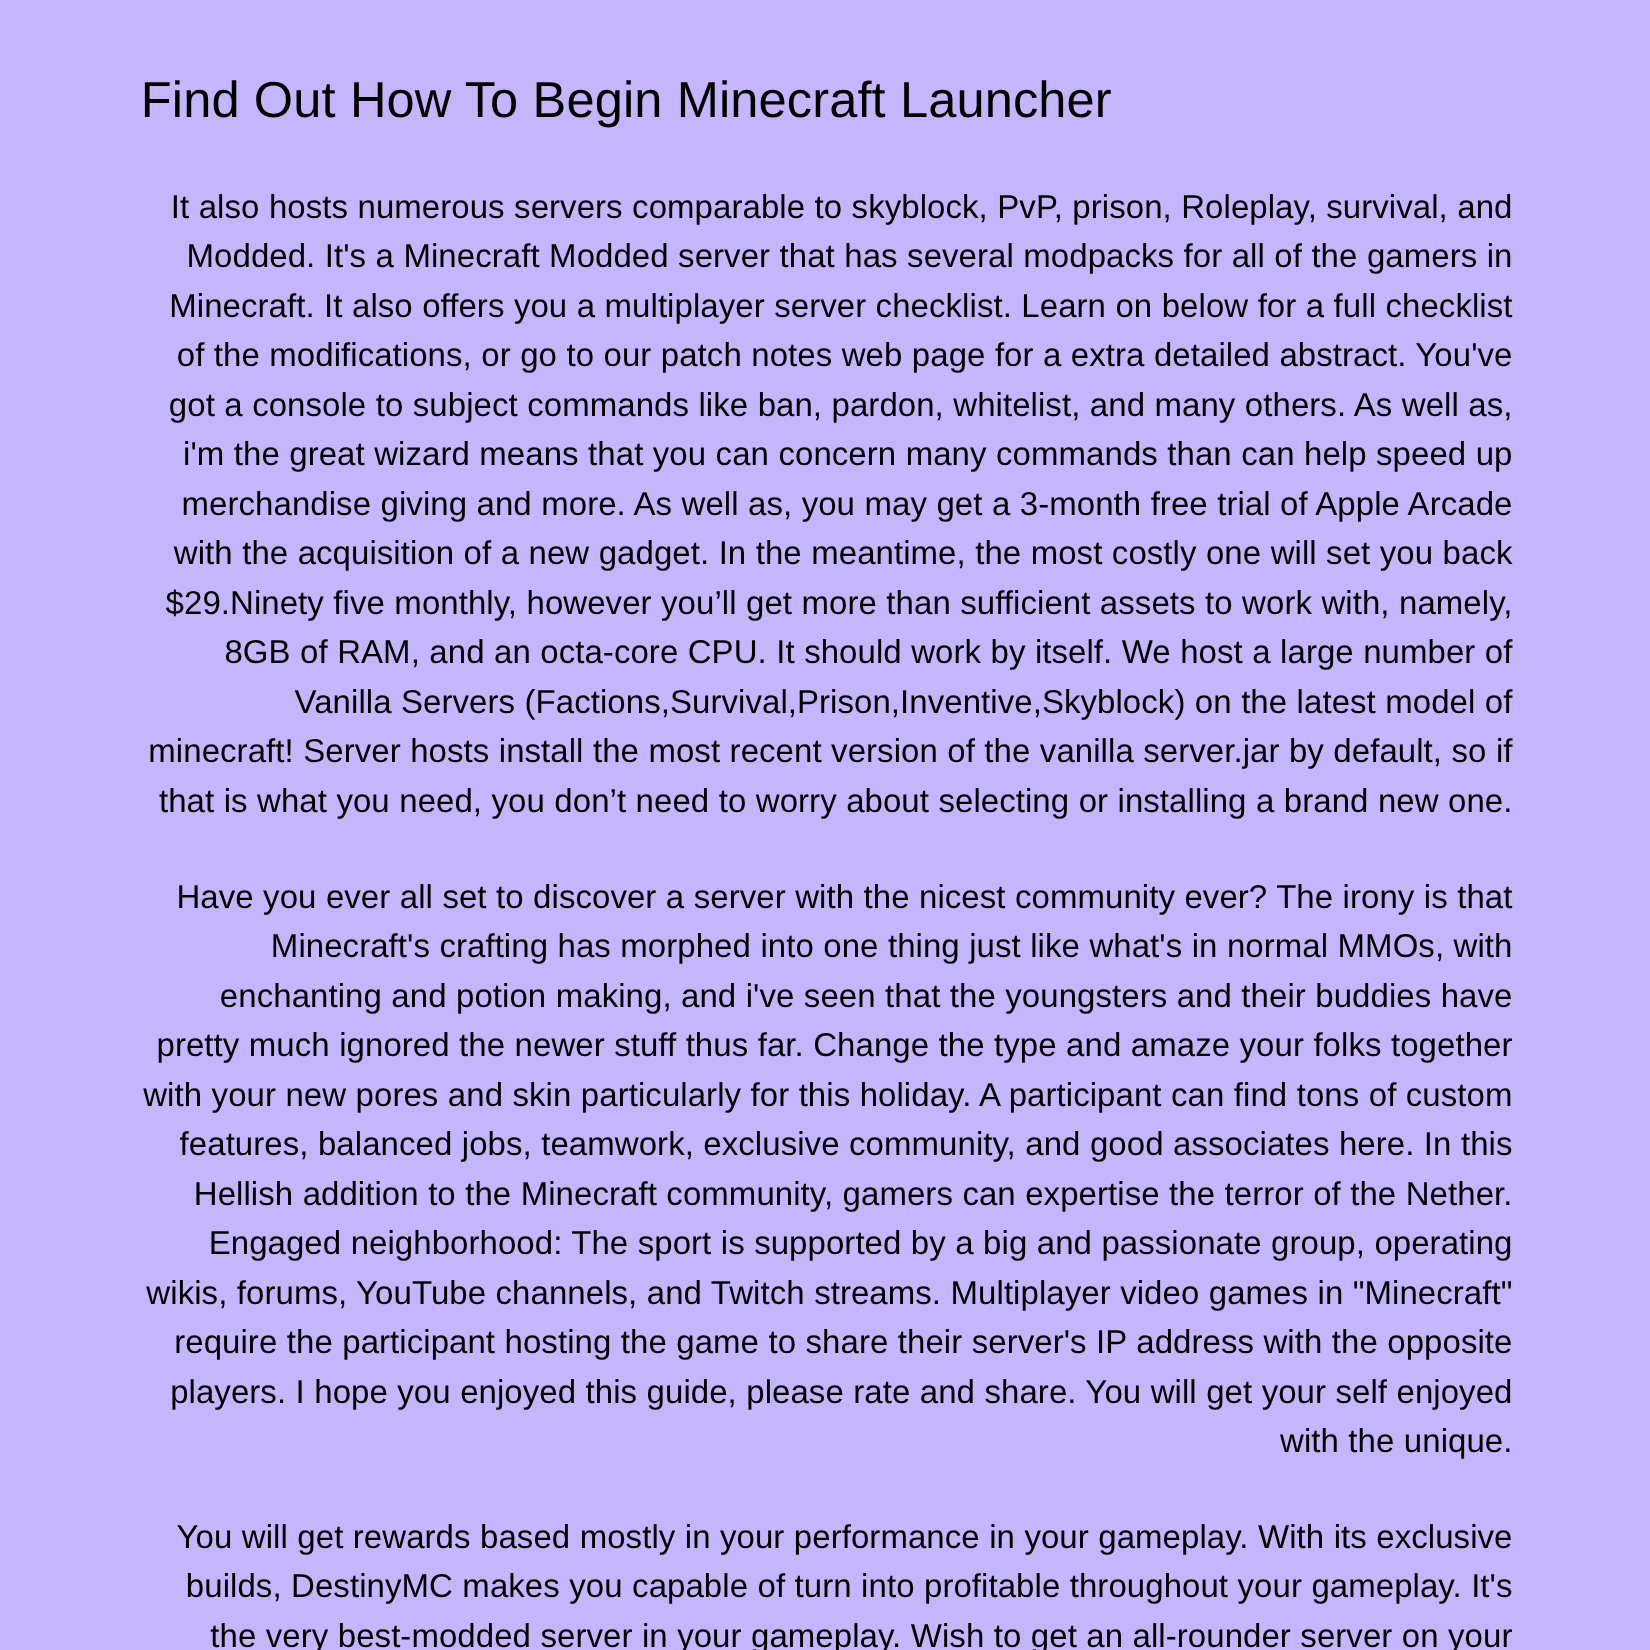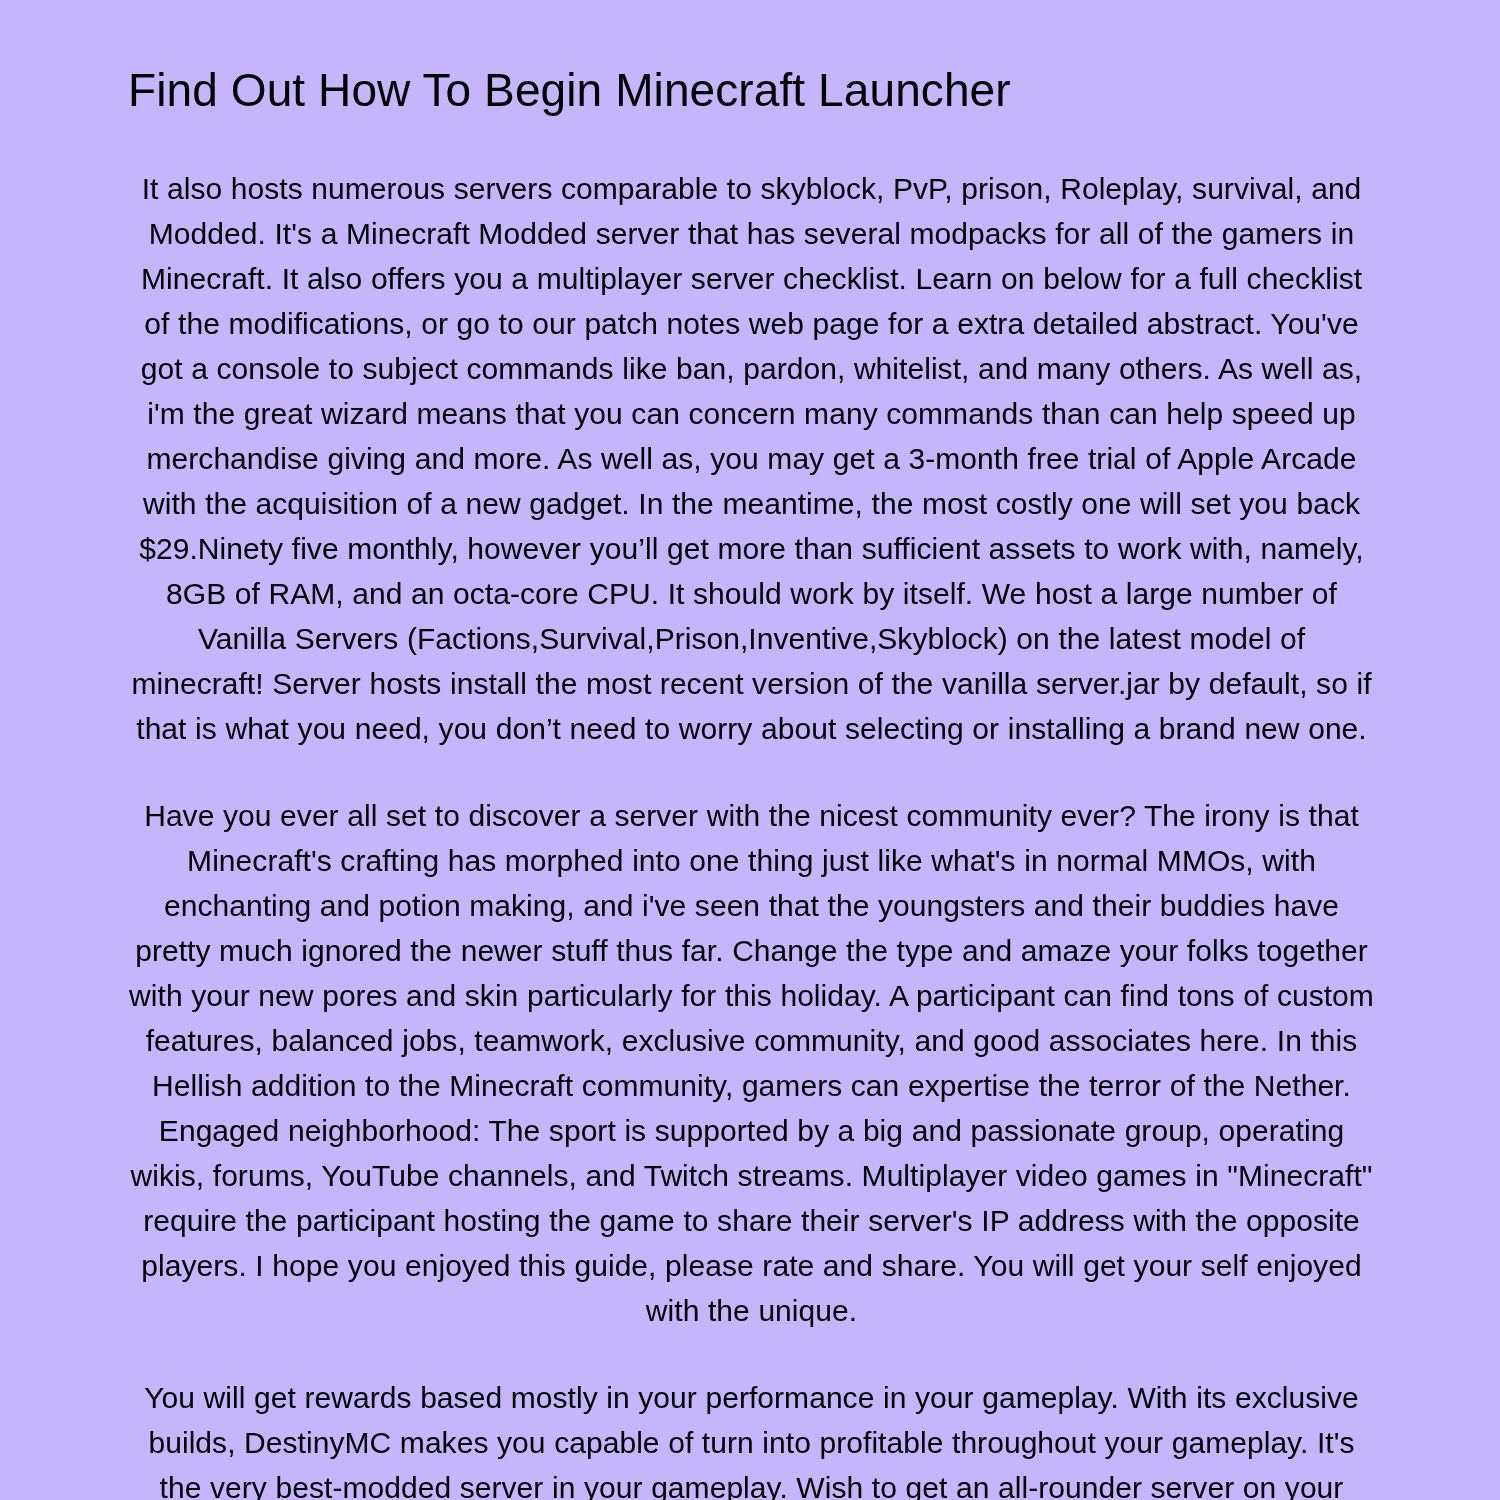--- a/index.html
+++ b/index.html
@@ -40,21 +40,21 @@
   .body-block {
     margin-top: 48px;
   }
 
   .para {
     margin: 0 0 42px 0;
     font-size: 30px;
     line-height: 45px;
     font-weight: 400;
     color: #000000;
-    text-align: center;
+    text-align: right;
     letter-spacing: 0.05px;
     word-spacing: 0.2px;
   }
 
   .para:last-child {
     margin-bottom: 0;
   }
 </style>
 </head>
 <body>

